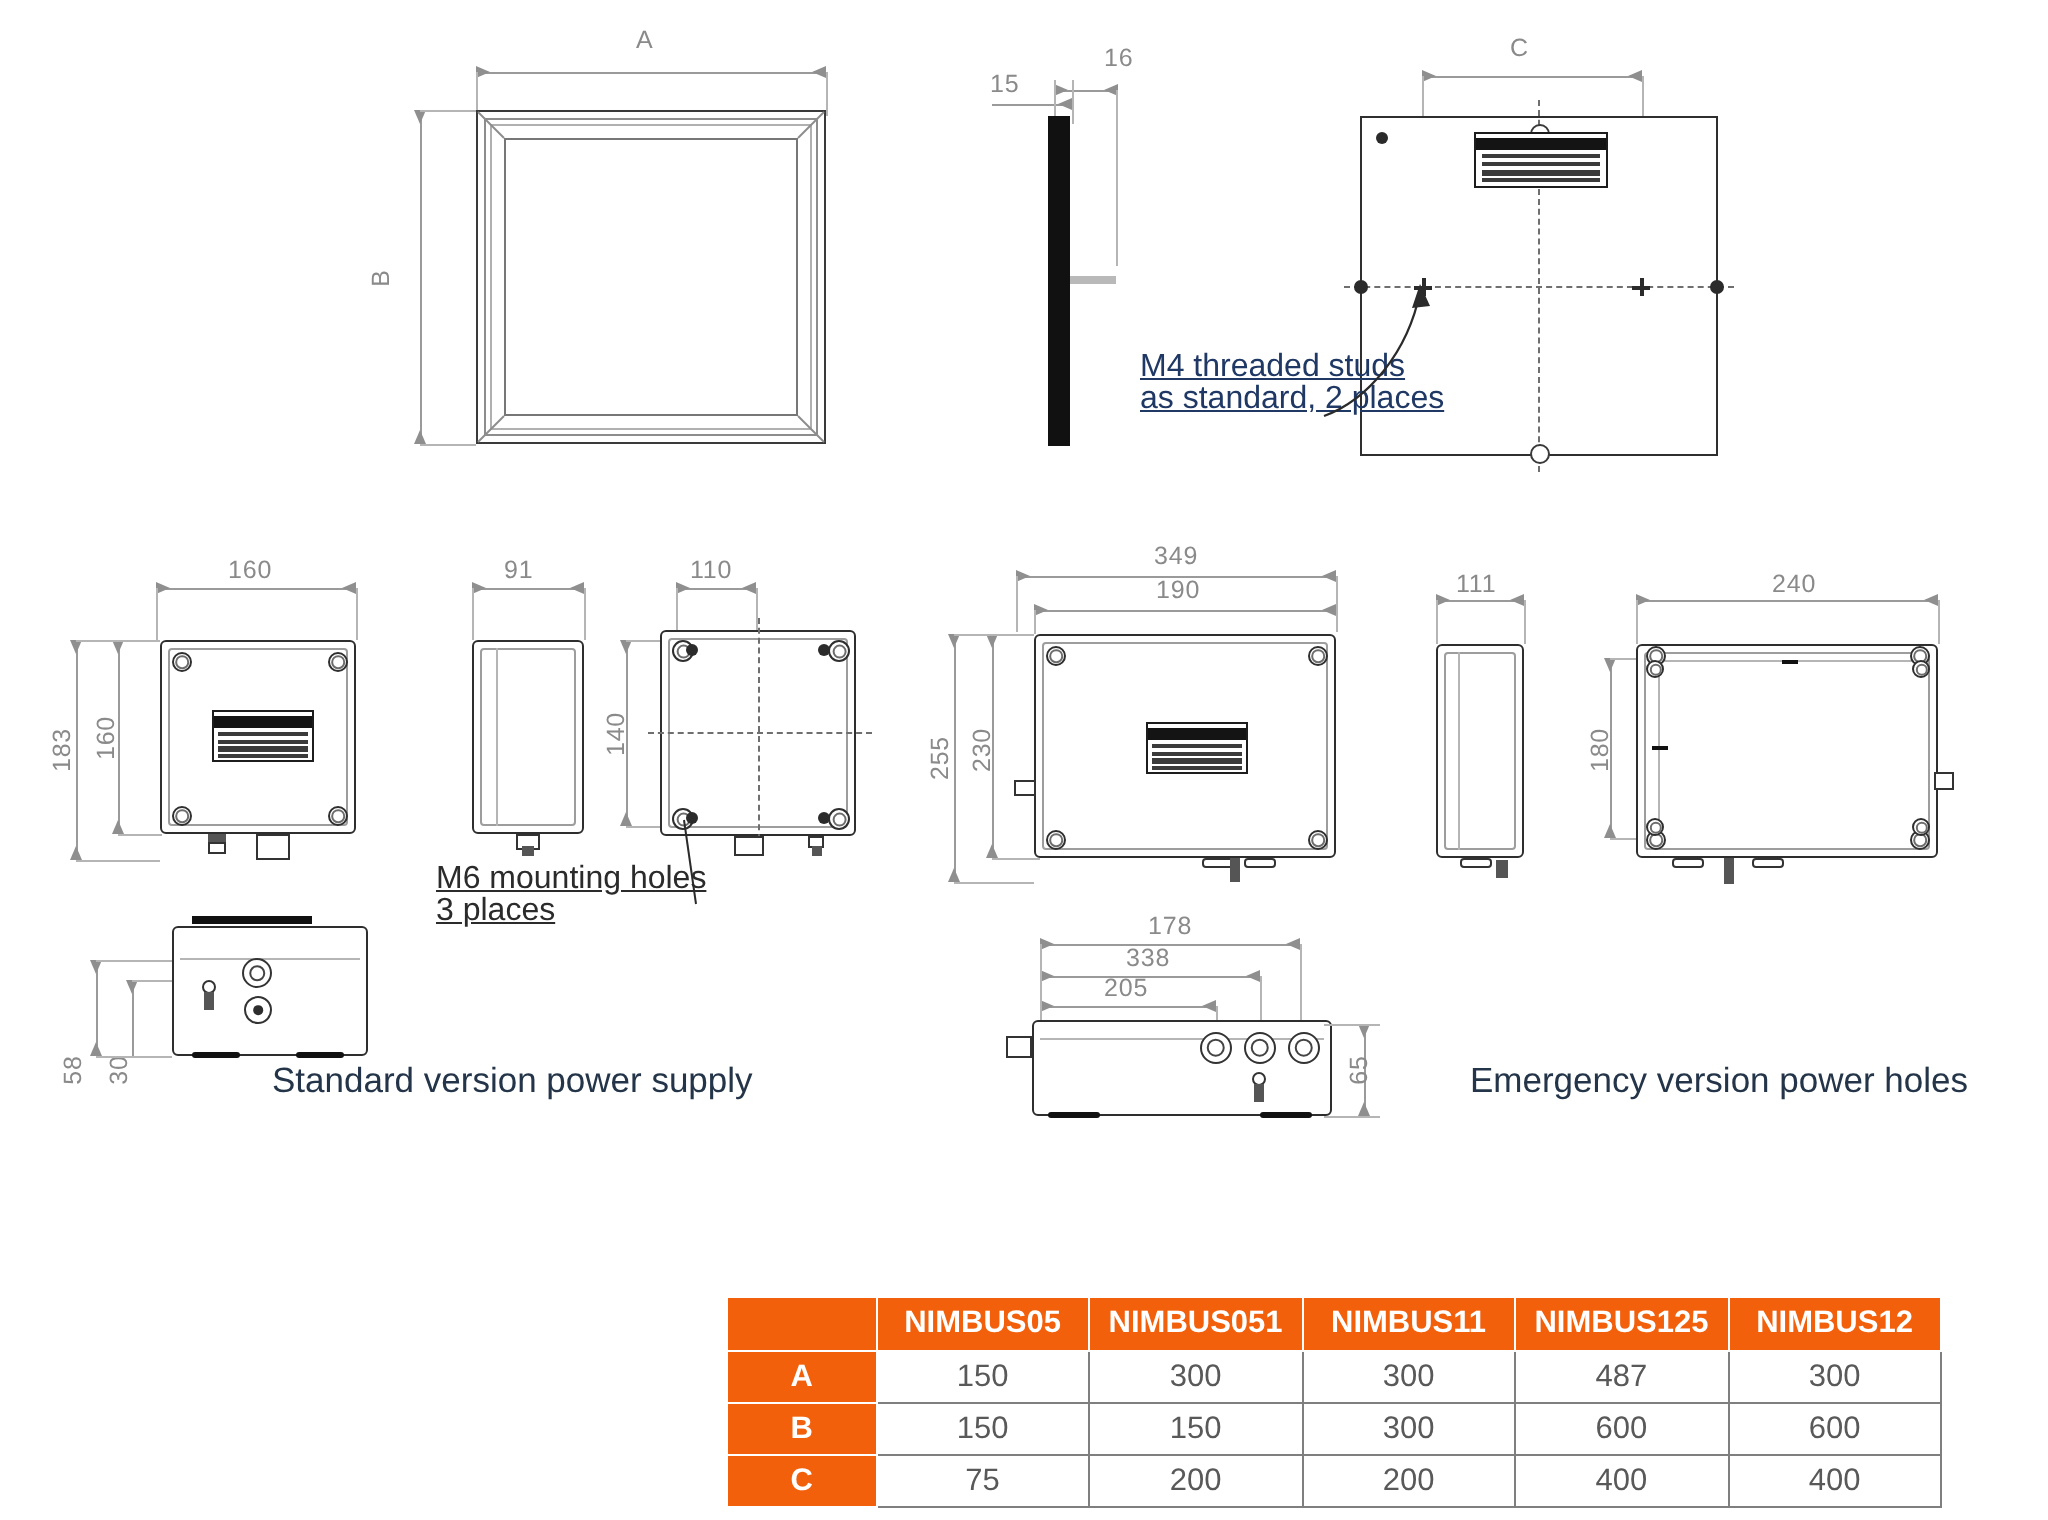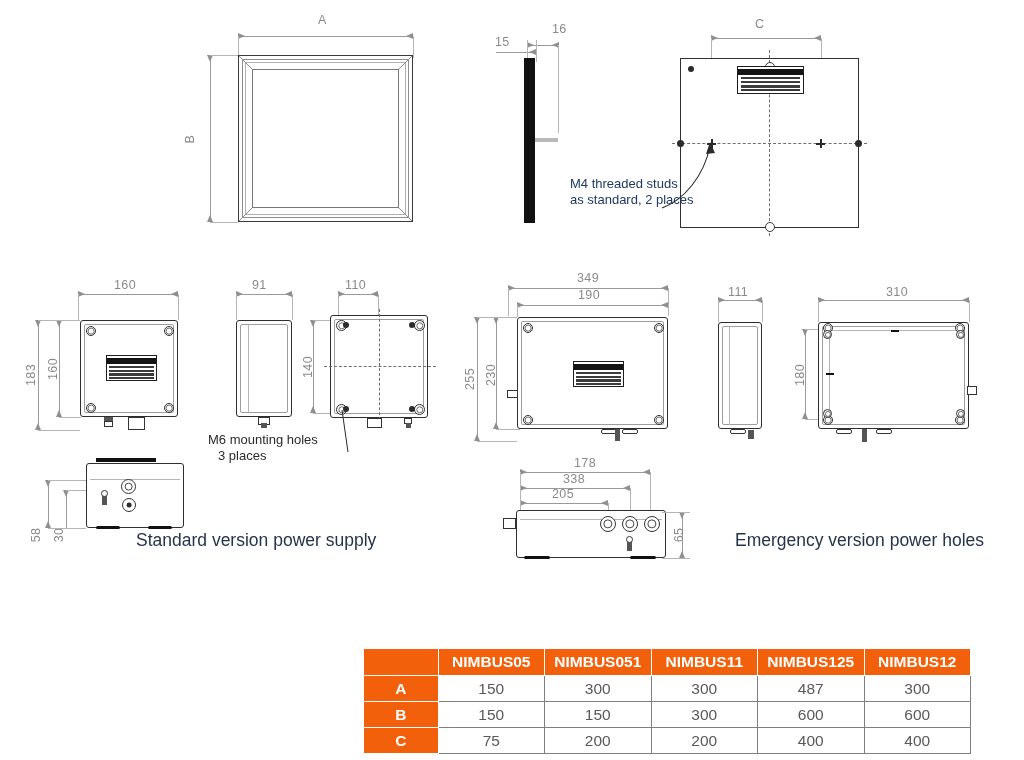--- a/index.html
+++ b/index.html
@@ -59,21 +59,21 @@
   .gland{position:absolute;border:1.2px solid #333;background:#fff;box-sizing:border-box;}
   .glandDark{position:absolute;background:#555;}
   .circCon{position:absolute;border-radius:50%;border:1.5px solid #333;background:#fff;box-sizing:border-box;}
   .circCon:after{content:"";position:absolute;left:50%;top:50%;width:52%;height:52%;
       transform:translate(-50%,-50%);border-radius:50%;border:1.4px solid #444;}
   .circSm{position:absolute;border-radius:50%;border:1.4px solid #333;background:#fff;box-sizing:border-box;}
   .circSm:after{content:"";position:absolute;left:50%;top:50%;width:40%;height:40%;
       transform:translate(-50%,-50%);border-radius:50%;background:#2d2d2d;}
 
   
-  .note{position:absolute;color:#1f3864;font-size:13px;line-height:15px;white-space:nowrap;}
+  .note{position:absolute;color:#1f3864;font-size:16px;line-height:15px;white-space:nowrap;text-decoration:underline;}
   .note.grey{color:#2b2b2b;}
 
   
   .caption{position:absolute;color:#243449;font-size:17.5px;white-space:nowrap;}
 
   
   .spec{position:absolute;border-collapse:collapse;}
   .spec td,.spec th{border:1px solid #ffffff;font-size:15.5px;text-align:center;
       font-family:"Liberation Sans",sans-serif;padding:0;}
   .spec .hd{background:#F2600C;color:#ffffff;font-weight:700;
@@ -262,21 +262,21 @@
       <div class="screw" style="left:414px;top:404px;width:9px;height:9px;"></div>
       <div class="stud" style="left:343px;top:322px;width:6px;height:6px;"></div>
       <div class="stud" style="left:409px;top:322px;width:6px;height:6px;"></div>
       <div class="stud" style="left:343px;top:406px;width:6px;height:6px;"></div>
       <div class="stud" style="left:409px;top:406px;width:6px;height:6px;"></div>
 
       <div class="gland" style="left:367px;top:418px;width:15px;height:10px;"></div>
       <div class="gland" style="left:404px;top:418px;width:8px;height:6px;"></div>
       <div class="glandDark" style="left:406px;top:423px;width:5px;height:5px;"></div>
 
-      <div class="note grey" style="left:208px;top:432px;">M6 mounting holes</div>
+      <div class="note grey" style="left:218px;top:432px;">M6 mounting holes</div>
       <div class="note grey" style="left:218px;top:448px;">3 places</div>
       <svg class="abs" style="left:300px;top:408px;" width="50" height="46">
         <line x1="48" y1="44" x2="42" y2="2" stroke="#2b2b2b" stroke-width="1"></line>
       </svg>
     </div>
 
     <div>
       <div class="vline" style="left:48px;top:480px;height:48px;"></div>
       <div class="arwD" style="left:45px;top:480px;"></div>
       <div class="arwU" style="left:45px;top:521px;"></div>
@@ -370,21 +370,21 @@
       <div class="gland" style="left:730px;top:429px;width:16px;height:5px;border-radius:2px;"></div>
       <div class="glandDark" style="left:748px;top:430px;width:6px;height:9px;"></div>
     </div>
 
     <div>
       <div class="hline" style="left:818px;top:300px;width:151px;"></div>
       <div class="arwR" style="left:818px;top:297px;"></div>
       <div class="arwL" style="left:962px;top:297px;"></div>
       <div class="xvline" style="left:818px;top:300px;height:22px;"></div>
       <div class="xvline" style="left:969px;top:300px;height:22px;"></div>
-      <div class="dim" style="left:886px;top:285px;">310</div>
+      <div class="dim" style="left:886px;top:285px;">240</div>
 
       <div class="vline" style="left:805px;top:329px;height:90px;"></div>
       <div class="arwD" style="left:802px;top:329px;"></div>
       <div class="arwU" style="left:802px;top:412px;"></div>
       <div class="dim rot" style="left:789px;top:368px;">180</div>
       <div class="xline" style="left:805px;top:329px;width:24px;"></div>
       <div class="xline" style="left:805px;top:419px;width:24px;"></div>
 
       <div class="encl" style="left:818px;top:322px;width:151px;height:107px;"></div>
       <div class="enclIn" style="left:822px;top:326px;width:143px;height:99px;"></div>

